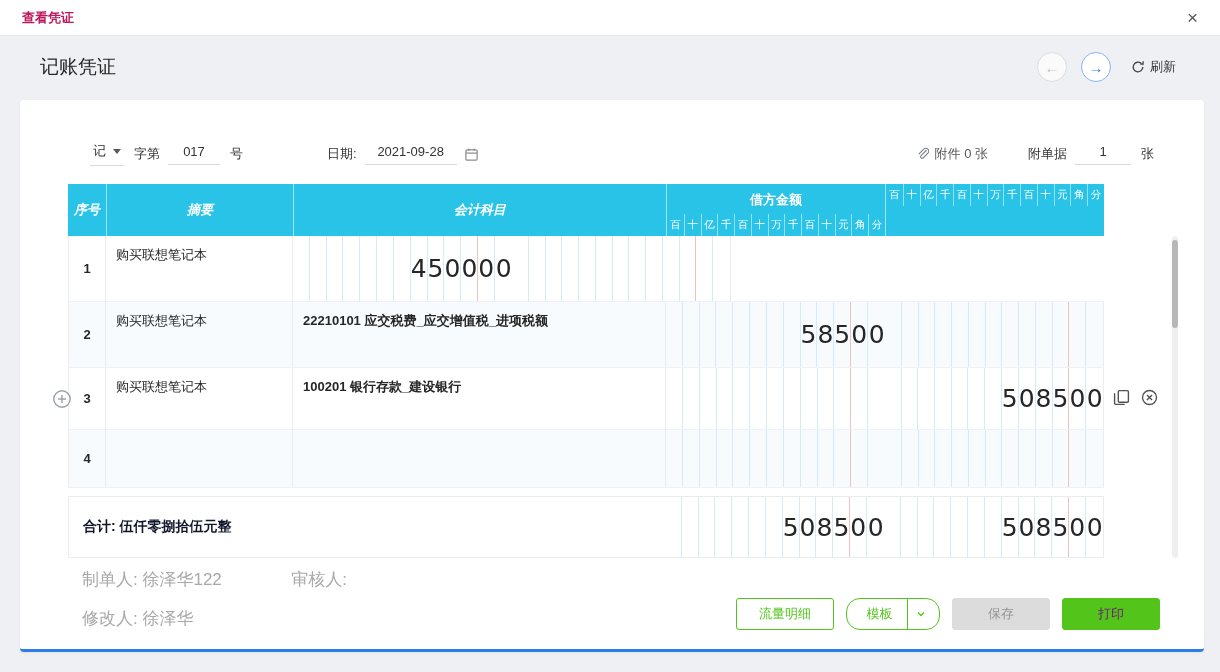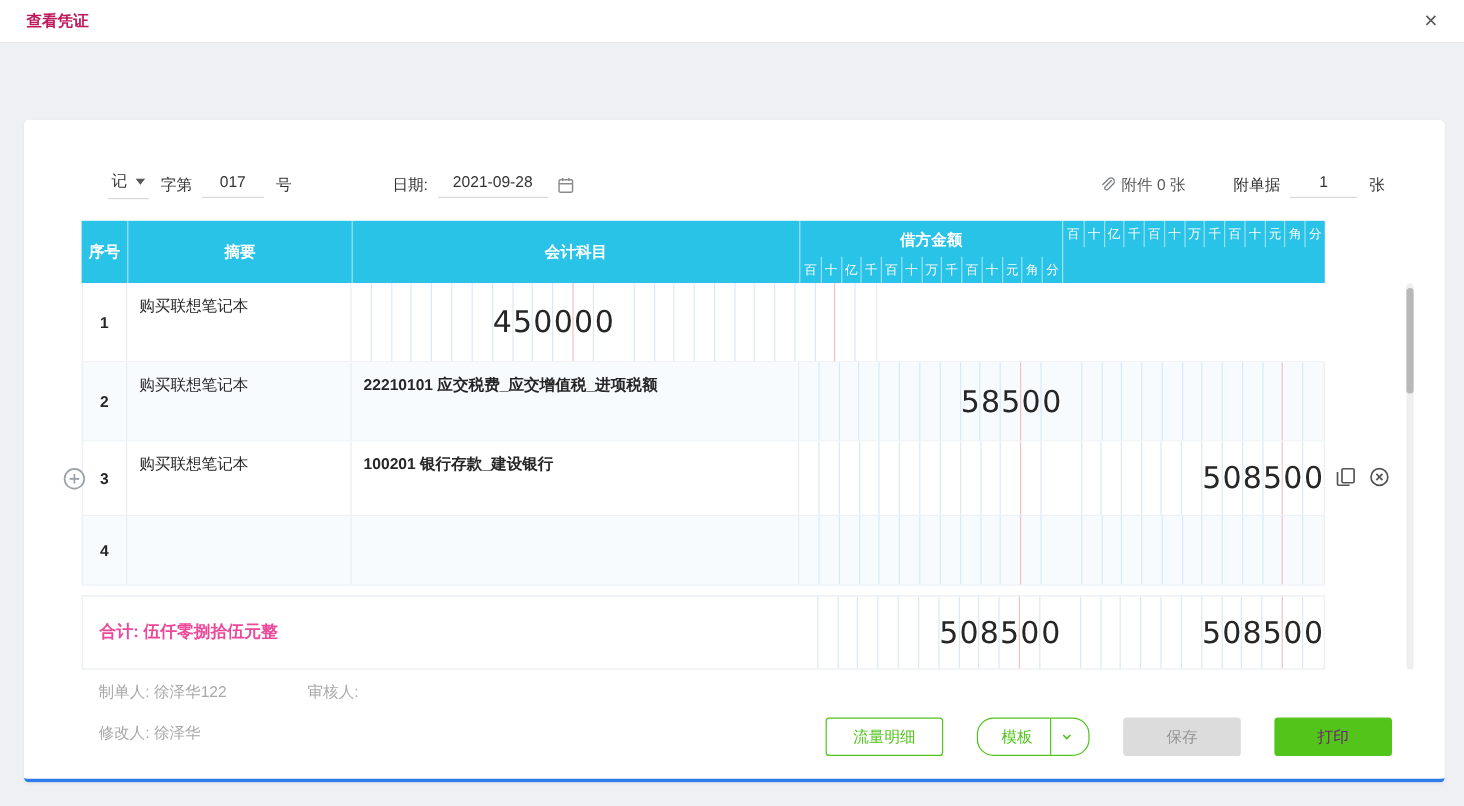--- a/index.html
+++ b/index.html
@@ -43,21 +43,21 @@
   .right-group { margin-left:auto; display:flex; align-items:center; }
   .att { margin-left:6px; color:#595959; cursor:pointer; }
   .lbl.recl { margin-left:40px; }
   .u-input.rec { width:56px; margin-left:8px; }
 
   
   .vwrap { position:absolute; left:48px; top:84px; width:1036px; }
   .thead { display:flex; height:52px; background:#2ac3e8; color:#fff; }
   .th.idx { width:38px; } .th.sum { width:187px; } .th.subj { width:373px; }
   .th.amt-h { width:219px; display:flex; flex-direction:column; }
-  .th.idx,.th.sum,.th.subj { display:flex; align-items:center; justify-content:center; font-size:13px; font-weight:700; }
+  .th.idx,.th.sum,.th.subj { display:flex; align-items:center; justify-content:center; font-size:13px; font-weight:700;font-style:italic; }
   .th.sum,.th.subj,.th.amt-h { border-left:1px solid rgba(255,255,255,.55); }
   .amt-title { height:30px; line-height:32px; text-align:center; font-size:13px; font-weight:700; }
   .digits { height:22px; display:grid; grid-template-columns:repeat(13,1fr); }
   .dcell { display:flex; align-items:center; justify-content:center; font-size:10.5px; }
   .dcell + .dcell { border-left:1px solid rgba(255,255,255,.5); }
 
   .trow { display:flex; height:66px; border-bottom:1px solid #eef2f6; background:#fff; }
   .trow.alt { background:#f8fbfe; }
   .trow.r3 { height:62px; } .trow.r4 { height:58px; }
   .td.idx { width:38px; display:flex; align-items:center; justify-content:center; font-weight:700;
@@ -67,57 +67,75 @@
   .td.amt { width:219px; display:grid; grid-template-columns:repeat(13,1fr); }
   .td.amt.credit { border-right:1px solid #e9edf2; }
   .acell { display:flex; align-items:center; justify-content:center; border-right:1px solid #d8e9f8;
            font-size:25px; color:#262626; font-family:"DejaVu Sans",sans-serif; }
   .acell.c10 { border-right-color:#f1c0c0; }
   .acell.c12 { border-right:none; }
 
   .total-row { display:flex; width:1036px; height:62px; margin-top:8px; background:#fff;
                border:1px solid #e9edf2; }
   .total-label { flex:1; display:flex; align-items:center; padding-left:14px;
-                 font-size:14px; font-weight:700; color:#ec4899; }
+                 font-size:14px; font-weight:700; color:#0f172a; }
   .total-row .td.amt.credit { border-right:none; }
 
   .plus-btn { position:absolute; left:-16px; top:205px; width:20px; height:20px;
               background:none; border:none; cursor:pointer; padding:0; }
   .row-actions { position:absolute; left:1044px; top:205px; display:flex; gap:10px; }
   .row-actions button { background:none; border:none; cursor:pointer; padding:0; width:18px; height:18px; }
 
   .vscrollbar { position:absolute; right:26px; top:136px; width:6px; height:322px;
                 background:#efefef; border-radius:3px; cursor:pointer; }
   .vthumb { position:absolute; top:4px; left:0; width:6px; height:88px; background:#b8b8b8; border-radius:3px; cursor:grab; }
 
   
-  .meta { position:absolute; left:62px; top:468px; font-size:13px; color:#a8a8a8; }
+  .meta { position:absolute; left:62px; top:468px; font-size:17px; color:#a8a8a8; }
   .meta-line { margin-bottom:16px; }
   .meta-gap { display:inline-block; width:60px; }
-  .btns { position:absolute; right:44px; top:498px; display:flex; gap:28px; height:32px;align-items:center; }
+  .btns { position:absolute; right:44px; top:498px; display:flex; gap:12px; height:32px;align-items:center; }
   .btn { height:32px; border-radius:3px; font-size:13px; display:flex; align-items:center; justify-content:center;
          cursor:pointer; border:1px solid transparent; background:#fff; padding:0 16px; min-width:98px; }
   .btn.ghost { border-color:#52c41a; color:#52c41a; }
   .btn.split { padding:0; min-width:94px;border-radius:14px; }
   .split-label { padding:0 14px; }
   .split-divider { width:1px; height:30px; background:#52c41a; }
   .split-chev { width:26px; height:30px; display:flex; align-items:center; justify-content:center; cursor:pointer; }
   .btn.disabled { background:#dcdcdc; color:#959595; border-color:#dcdcdc; }
   .btn.primary { background:#52c41a; border-color:#52c41a; color:#701a75; }
 </style>
 </head>
 <body>
 
 <div class="screen">
 
   <div class="titlebar">
     <span class="dialog-title">查看凭证</span>
     <button class="close-btn"><span>×</span></button>
   </div>
 
+  <div class="page-head">
+    <div class="page-title">记账凭证</div>
+    <div class="head-actions">
+      <button class="nav-circle prev">
+          <span>←</span>
+        </button>
+      <button class="nav-circle next">
+          <span>→</span>
+        </button>
+      <button class="refresh-btn">
+        <svg width="14" height="14" viewBox="0 0 16 16">
+          <path d="M13.5 8 a5.5 5.5 0 1 1-1.8-4.1" stroke="#434343" stroke-width="1.5" fill="none"></path>
+          <path d="M13.9 1.4 l-0.2 3.4 -3.3-0.4" stroke="#434343" stroke-width="1.5" fill="none"></path>
+        </svg>
+        <span>刷新</span>
+      </button>
+    </div>
+  </div>
 
   <div class="card">
 
     <div class="form-row">
       <div class="type-select">
         <span>记</span>
         <i class="caret"></i>
       </div>
       <span class="lbl">字第</span>
       <div class="u-input num">017</div>

